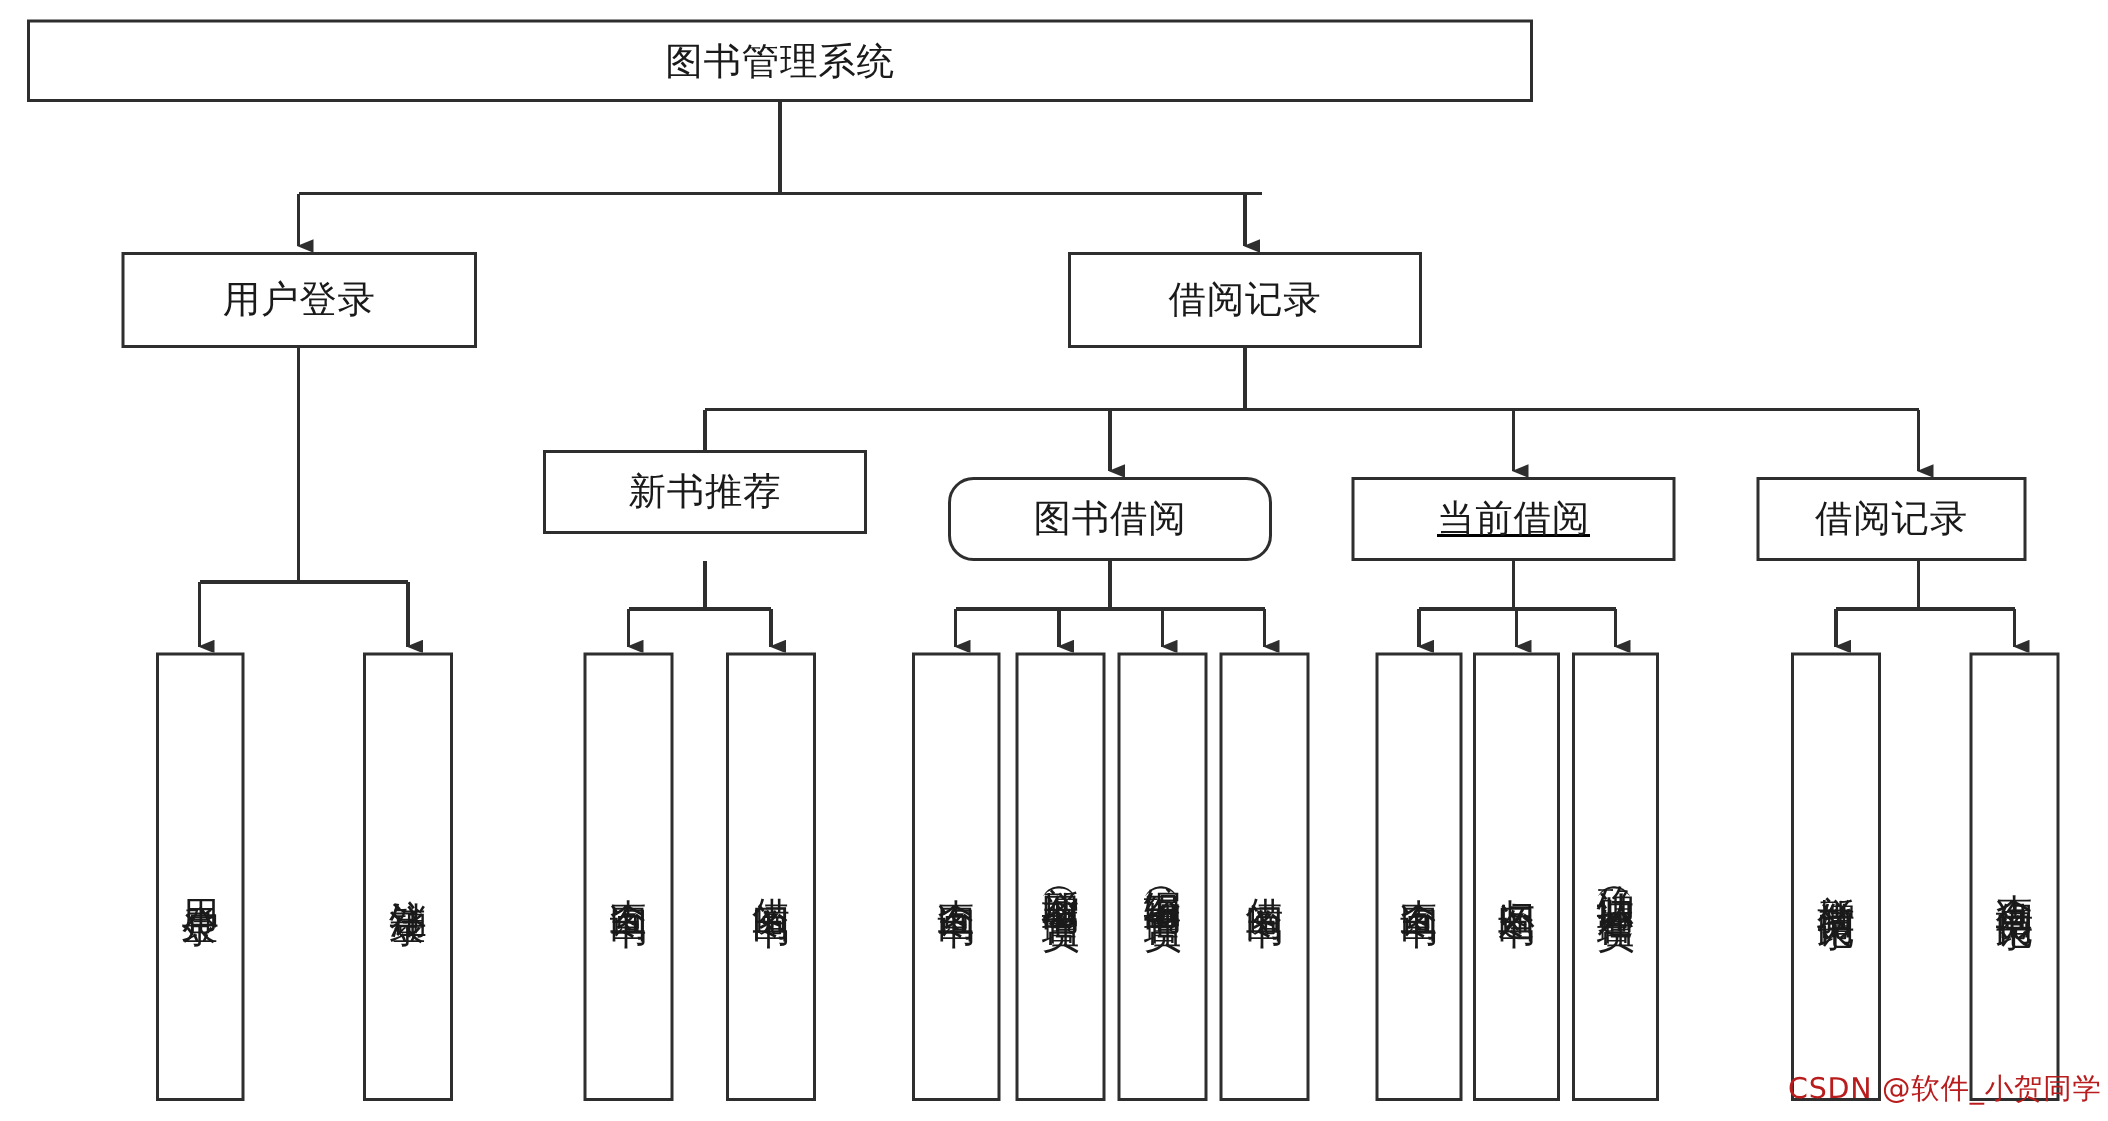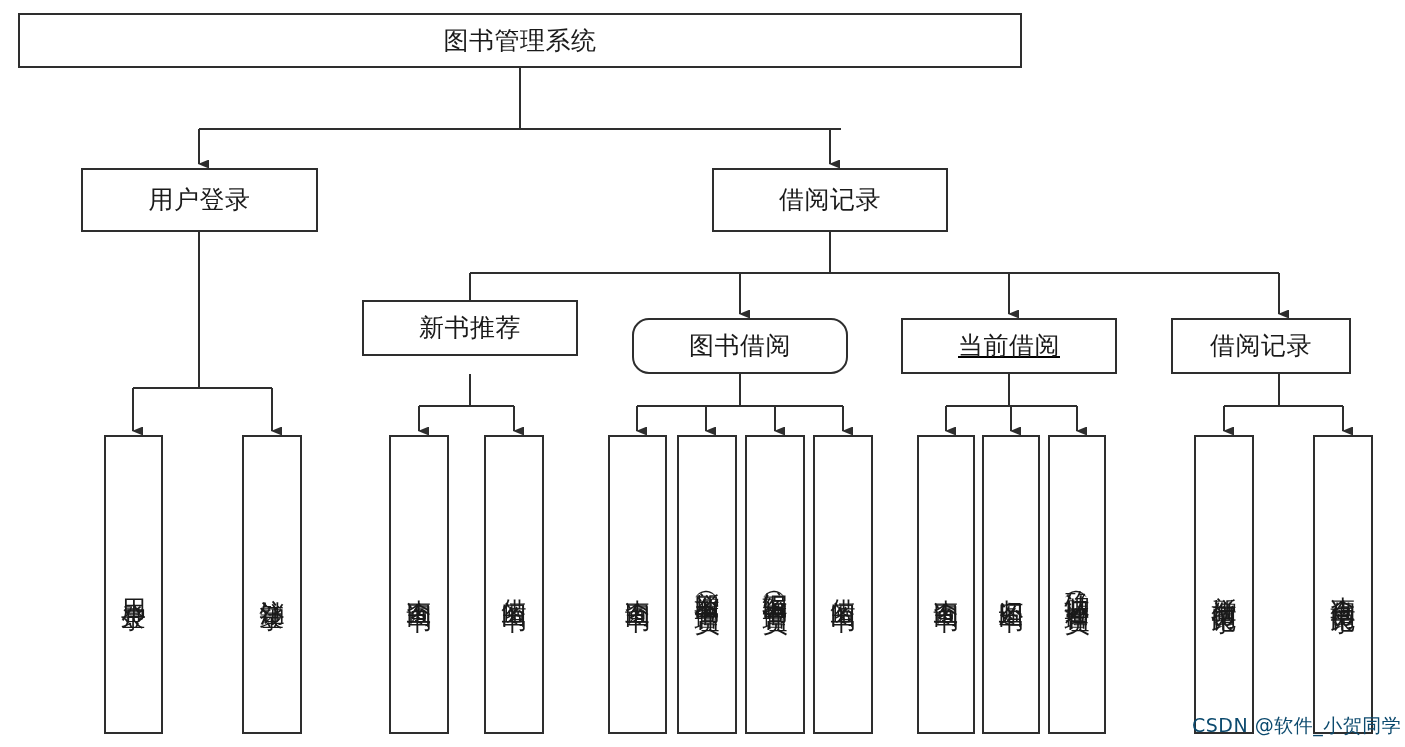--- a/index.html
+++ b/index.html
@@ -61,21 +61,21 @@
     font-size: 25px;
     letter-spacing: 3px;
     line-height: 1;
     max-height: 282px;
   }
   #watermark {
     position: absolute;
     left: 1192px;
     top: 713px;
     font-size: 19px;
-    color: #0c4a6e;
+    color: #b91c1c;
     letter-spacing: 0.5px;
     white-space: nowrap;
     z-index: 5;
     font-family: "DejaVu Sans", "Liberation Sans", sans-serif;
   }
 </style>
 </head>
 <body>
 
 <div id="diagram-canvas">

